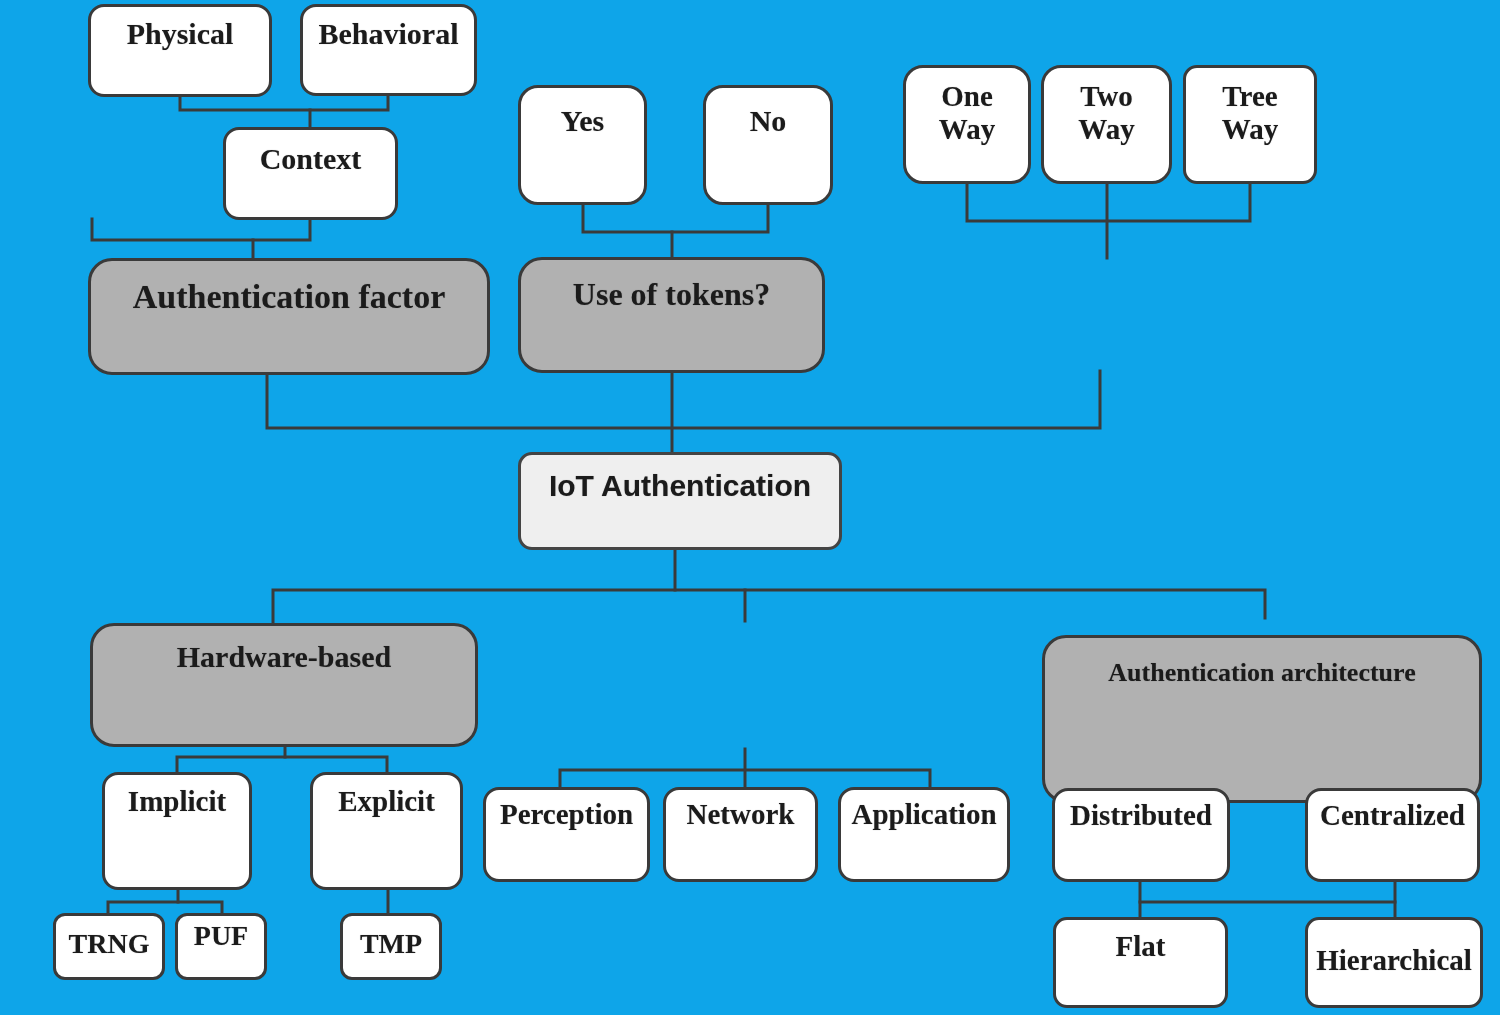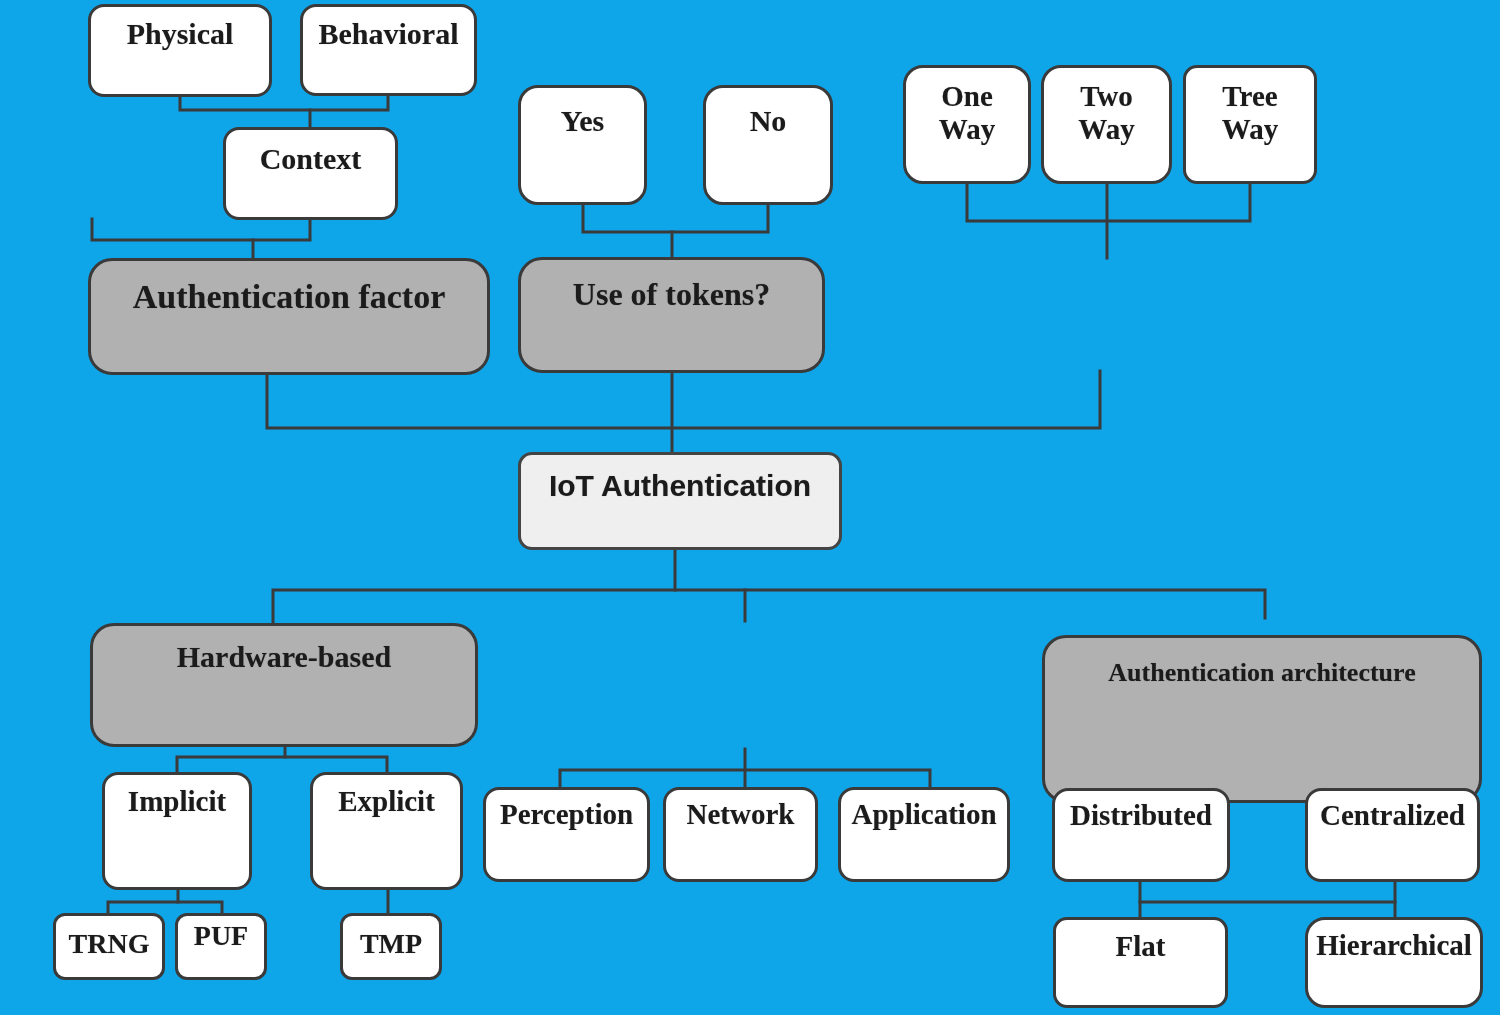--- a/index.html
+++ b/index.html
@@ -151,17 +151,17 @@
   </div>
   <div class="node r12" style="left:175px;top:913px;width:92px;height:67px;font-size:28px;padding-top:4px;">
     <span class="lbl">PUF</span>
   </div>
   <div class="node r12" style="left:340px;top:913px;width:102px;height:67px;font-size:28px;padding-top:12px;">
     <span class="lbl">TMP</span>
   </div>
   <div class="node" style="left:1053px;top:917px;width:175px;height:91px;font-size:29px;padding-top:10px;border-radius:14px;">
     <span class="lbl">Flat</span>
   </div>
-  <div class="node" style="left:1305px;top:917px;width:178px;height:91px;font-size:29px;padding-top:9px;border-radius:20px;">
+  <div class="node" style="left:1305px;top:917px;width:178px;height:91px;font-size:29px;padding-top:24px;border-radius:14px;">
     <span class="lbl">Hierarchical</span>
   </div>
 
 </div>
 
 </body></html>

